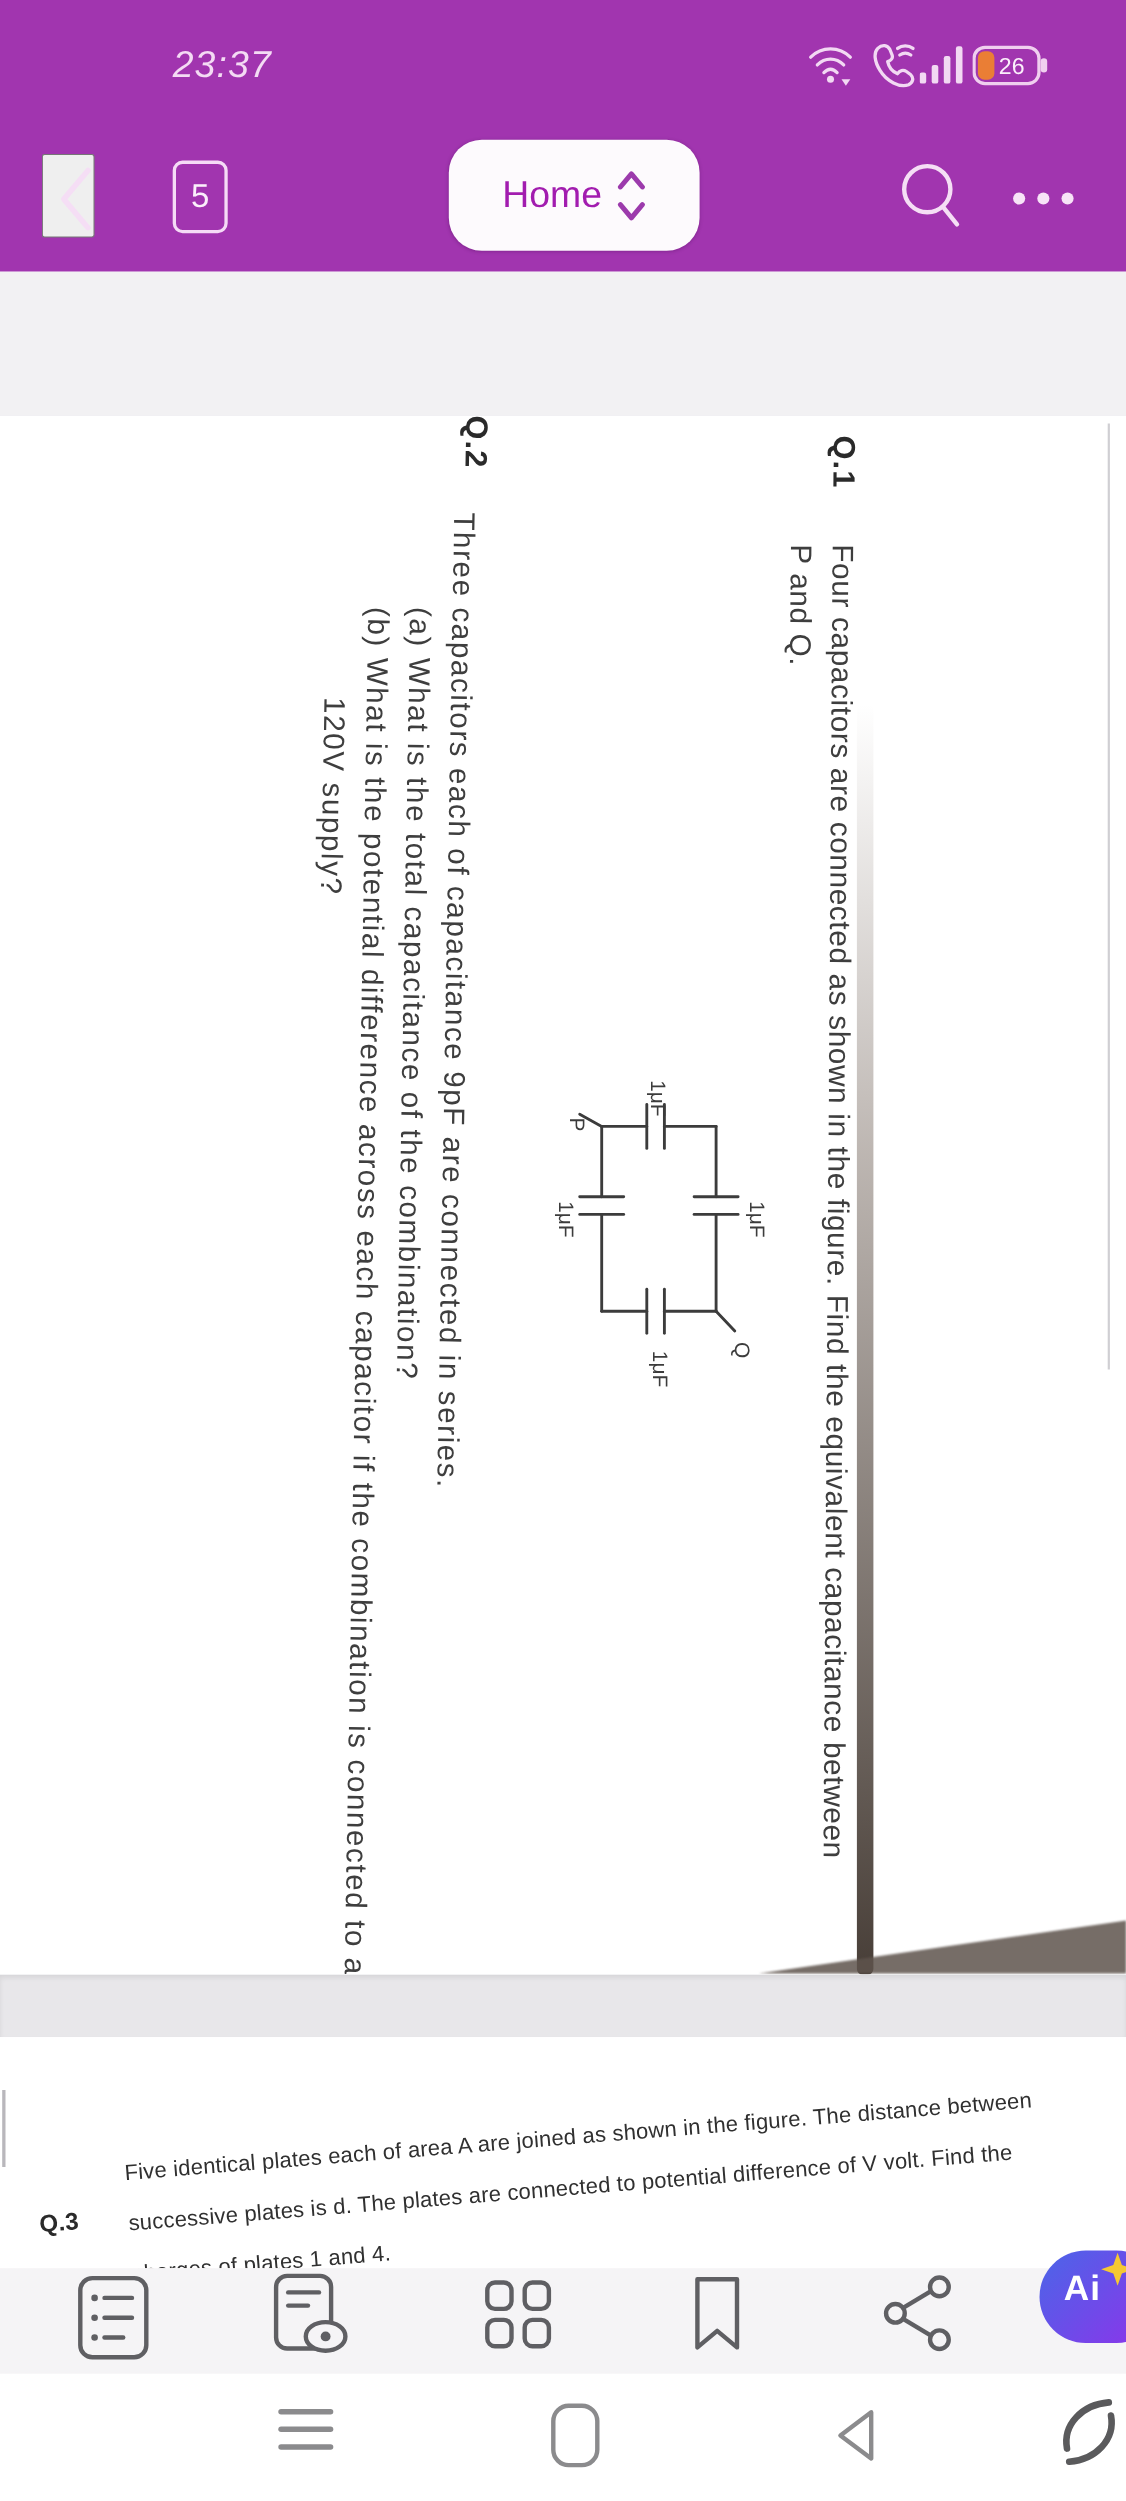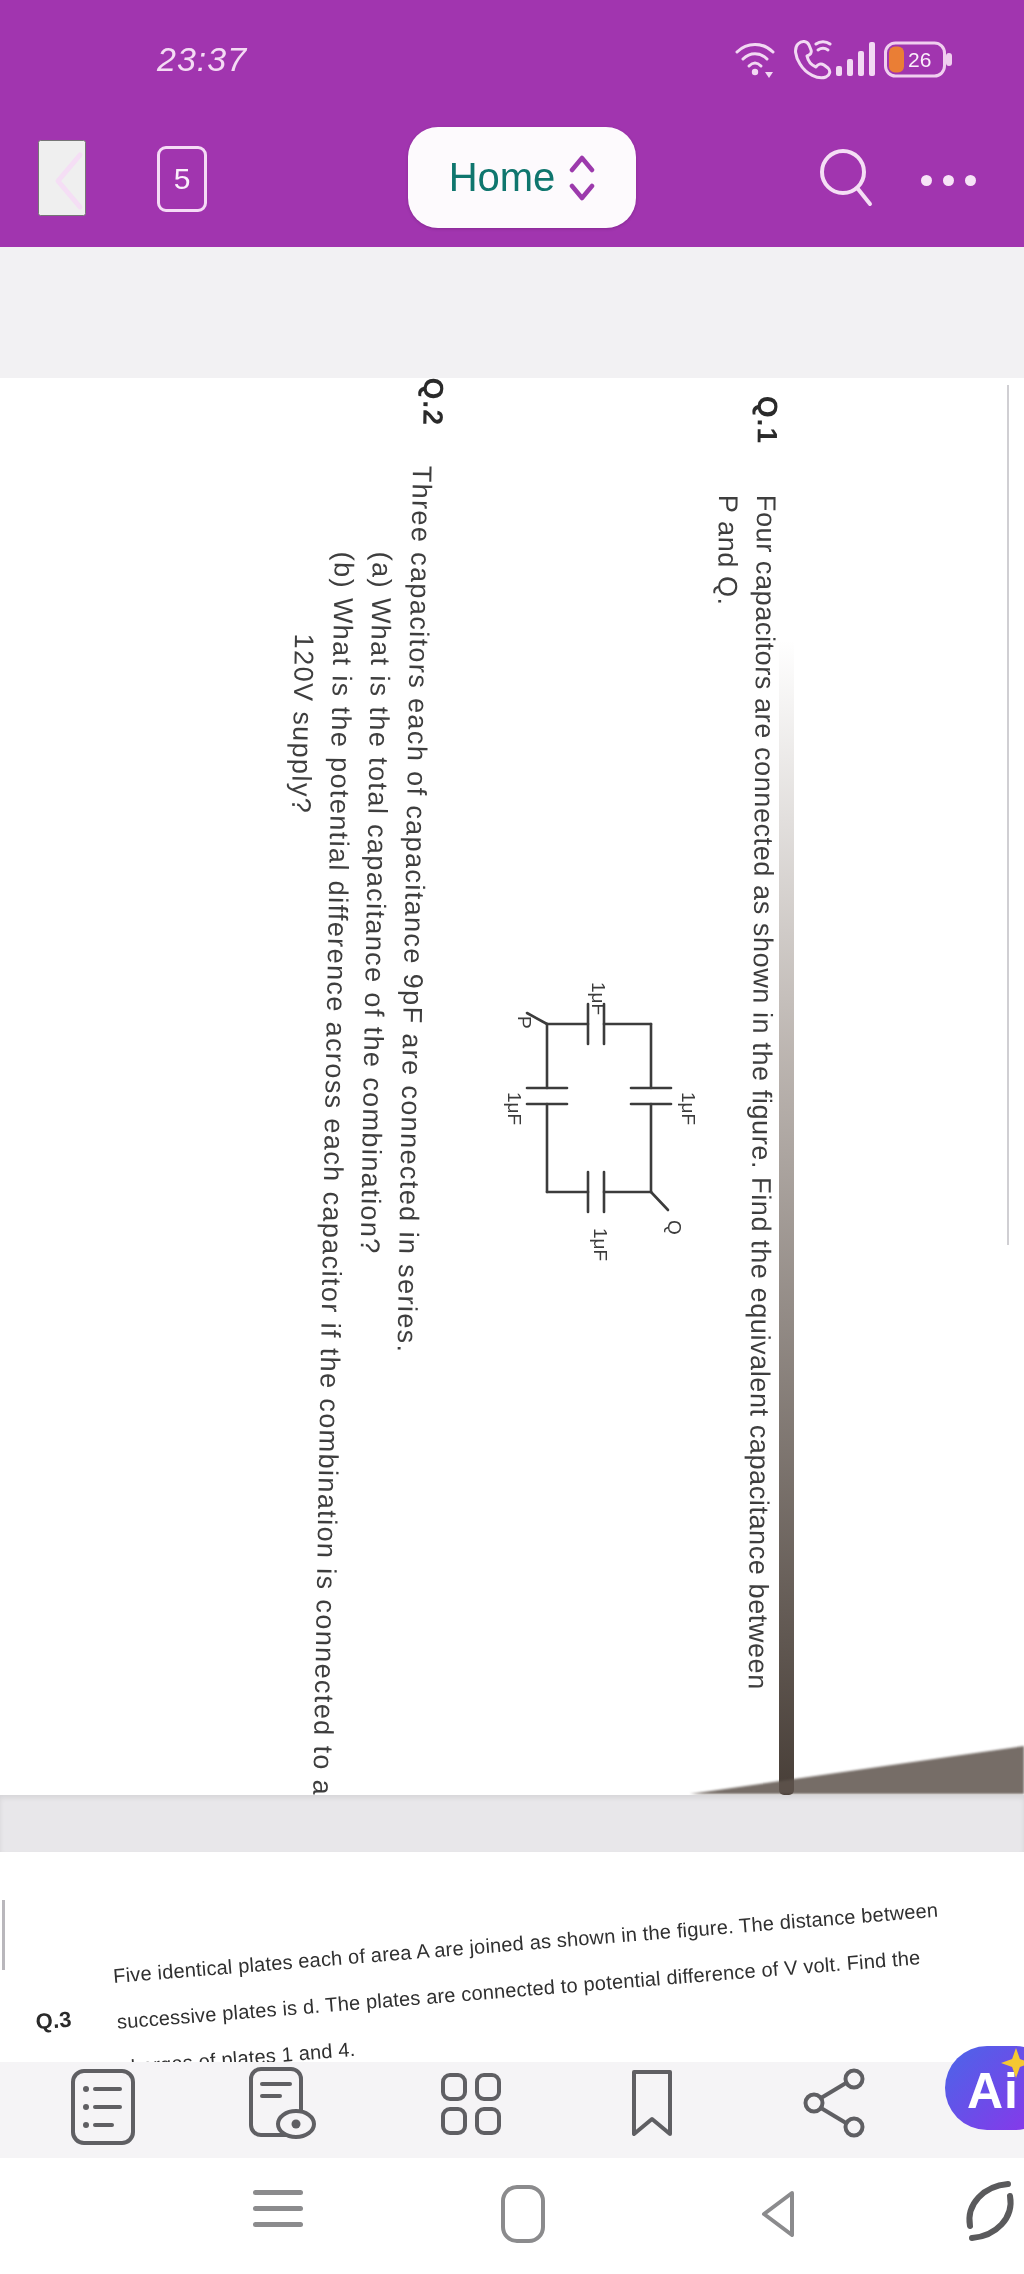--- a/index.html
+++ b/index.html
@@ -16,21 +16,21 @@
   .page-badge{
     position:absolute;left:157px;top:146px;width:44px;height:60px;
     border:3px solid rgba(252,233,252,.92);border-radius:9px;
     color:#FBEFFB;font-size:30px;display:flex;align-items:center;justify-content:center;
   }
   .title-pill{
     position:absolute;left:408px;top:127px;width:228px;height:101px;background:#FDFAFD;
     border-radius:30px;display:flex;align-items:center;justify-content:center;gap:14px;
     box-shadow:0 1px 3px rgba(60,0,70,.25);
   }
-  .title-pill .t{font-size:40px;color:#0f766e;}
+  .title-pill .t{font-size:34px;color:#a21caf;}
   .search-btn{position:absolute;left:815px;top:142px;width:62px;height:70px;}
   .more-btn{position:absolute;left:908px;top:160px;width:80px;height:40px;display:flex;align-items:center;gap:11px;justify-content:center;}
   .dot{width:11px;height:11px;border-radius:50%;background:#F7E3F7;}
   
   .anno{position:absolute;left:0;top:247px;width:1024px;height:131px;background:#F2F1F3;border-bottom:1px solid #E2E1E4;}
   .tool{position:absolute;top:272px;width:72px;height:76px;background:none;border:none;padding:0;}
   .tletter{font-family:"Liberation Serif",serif;font-weight:bold;}
   
   .page1{position:absolute;left:0;top:378px;width:1024px;height:1417px;background:#ffffff;overflow:hidden;}
   .vtext{
@@ -51,21 +51,21 @@
   .q3block{position:absolute;left:20px;top:34px;width:1010px;height:190px;transform:rotate(-4.6deg);}
   .q3line{position:absolute;white-space:nowrap;font-size:20px;letter-spacing:.2px;color:#303030;}
   .q3lab{font-weight:bold;font-size:22px;color:#2a2a2a;}
   
   .footer{position:absolute;left:0;top:2062px;width:1024px;height:96px;background:#F5F4F6;}
   .fbtn{position:absolute;background:none;border:none;padding:0;}
   .ai-btn{
     position:absolute;left:945px;top:2046px;width:112px;height:84px;border-radius:42px;border:none;
     background:linear-gradient(135deg,#4A66E8 0%,#9031EA 100%);color:#fff;
   }
-  .ai-txt{position:absolute;left:22px;top:16px;font-size:50px;font-weight:bold;color:#fff;letter-spacing:1px;}
+  .ai-txt{position:absolute;left:22px;top:16px;font-size:32px;font-weight:bold;color:#fff;letter-spacing:1px;}
   .spark-gold{position:absolute;left:56px;top:2px;}
   
   .sysnav{position:absolute;left:0;top:2158px;width:1024px;height:116px;background:#ffffff;}
   .nbtn{position:absolute;background:none;border:none;padding:0;}
   .hline{width:50px;height:5px;background:#8B8B8D;border-radius:3px;margin-bottom:11px;}
 </style>
 </head>
 <body>
 
 <div class="header">

